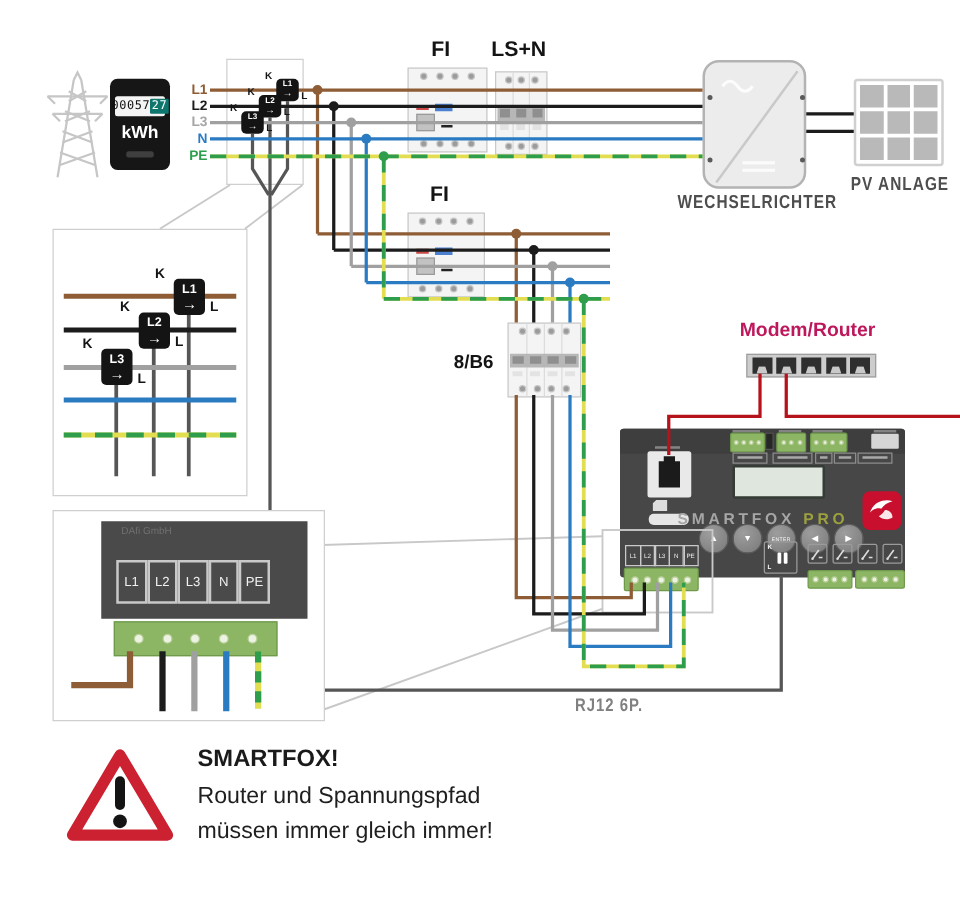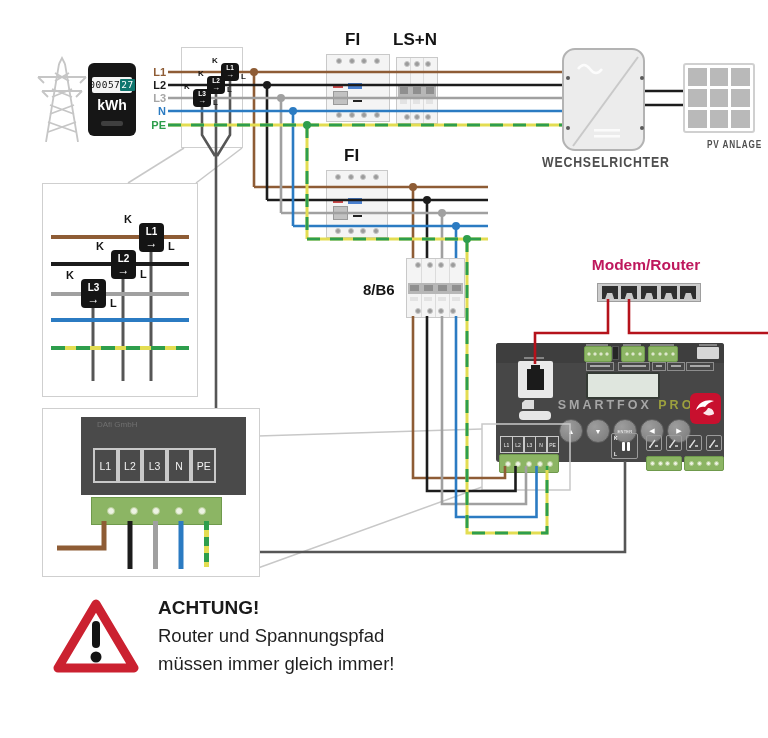--- a/index.html
+++ b/index.html
@@ -121,21 +121,21 @@
   <i style="background:#b9b9b9"></i>
     <i style="background:#b9b9b9"></i>
     <i style="background:#b9b9b9"></i>
   <i style="background:#b9b9b9"></i>
     <i style="background:#b9b9b9"></i>
     <i style="background:#b9b9b9"></i>
   <i style="background:#b9b9b9"></i>
     <i style="background:#b9b9b9"></i>
     <i style="background:#b9b9b9"></i>
 </div>
-<div class="a z10" style="left:672px;top:139px;width:96px;text-align:right;font-size:10px;color:#4e4e4e"><span class="cond">PV ANLAGE</span></div>
+<div class="a z10" style="left:672px;top:139px;width:96px;text-align:right;font-size:15px;color:#4e4e4e"><span class="cond">PV ANLAGE</span></div>
 
 <div class="a z10 btitle" style="left:344px;top:147px">FI</div>
 <div class="breaker z10" style="left:326px;top:170px;width:60px;height:66px">
   <div class="dotrow">
       <i class="dot"></i>
       <i class="dot"></i>
       <i class="dot"></i>
       <i class="dot"></i>
     </div>
   <div class="a" style="left:6px;top:28px;width:10px;height:4px;background:#cc4a4a"></div>
@@ -245,21 +245,21 @@
   <div class="a" style="left:22px;top:18px;width:35px;height:37px;background:#e9e9e9;border-radius:2px">
     <div class="a" style="left:9px;top:8px;width:17px;height:21px;background:#1b1b1b"></div>
     <div class="a" style="left:13px;top:4px;width:9px;height:6px;background:#1b1b1b"></div>
   </div>
 
   <div class="a" style="left:26px;top:57px;width:12px;height:9px;background:#ddd;clip-path:polygon(25% 0,100% 0,100% 100%,0 100%,0 30%)"></div>
   <div class="a" style="left:23px;top:68px;width:32px;height:9px;background:#e6e6e6;border-radius:4px"></div>
 
   <div class="a" style="left:90px;top:29px;width:74px;height:27px;background:#dfe6de;border:2px solid #353b35;border-radius:2px"></div>
 
-  <div class="a" style="left:46px;top:56px;width:168px;text-align:center;font-size:12.5px;font-weight:800;letter-spacing:3px;line-height:1">
+  <div class="a" style="left:46px;top:66px;width:168px;font-size:12.5px;font-weight:800;letter-spacing:3px;line-height:1">
     <span style="color:#a6a6a6">SMARTFOX</span>
     <span style="color:#9ca03e">PRO</span>
   </div>
 
   <div class="a" style="left:194px;top:50px;width:31px;height:31px;background:#c8102e;border-radius:6px">
     <svg width="31" height="31" viewBox="0 0 31 31">
       <path d="M6,17 C9,8 18,6 24,8 C20,9 17,11 15,14 C12,13 9,14 6,17 Z" fill="#fff"></path>
       <path d="M18,15 C21,15 24,17 24,21 C21,23 16,23 13,20 C15,19 17,17 18,15 Z" fill="#fff" opacity=".9"></path>
     </svg>
   </div>
@@ -342,20 +342,21 @@
     </div>
   <div class="gterm" style="left:188px;top:113px;width:38px;height:13px">
       <i class="gpin" style="width:5px;height:5px"></i>
       <i class="gpin" style="width:5px;height:5px"></i>
       <i class="gpin" style="width:5px;height:5px"></i>
       <i class="gpin" style="width:5px;height:5px"></i>
     </div>
 </div>
 
 <div class="a z10" style="left:397px;top:556px;width:180px;text-align:center;font-size:14.5px;color:#808080;line-height:1.25">
+  <div><span class="cond">RJ12 6P.</span></div>
 </div>
 
 <div class="detailbox z10" style="left:42px;top:183px;width:154px;height:212px">
   <svg class="a" style="left:0;top:0" width="154" height="212" viewBox="0 0 154 212">
     <path d="M108,60 V197" stroke="#565656" stroke-width="3" fill="none"></path>
     <path d="M80,90 V197" stroke="#565656" stroke-width="3" fill="none"></path>
     <path d="M50,120 V197" stroke="#565656" stroke-width="3" fill="none"></path>
     <line x1="8" y1="53" x2="146" y2="53" stroke="#8e5c35" stroke-width="4"></line>
     <line x1="8" y1="80" x2="146" y2="80" stroke="#1c1c1c" stroke-width="4"></line>
     <line x1="8" y1="110" x2="146" y2="110" stroke="#a0a0a0" stroke-width="4"></line>
@@ -417,21 +418,21 @@
     <path d="M163.5,112 V158" stroke="#e3dd52" stroke-width="5" fill="none"></path>
     <path d="M163.5,112 V158" stroke="#2e9e4c" stroke-width="5" fill="none" stroke-dasharray="9 7"></path>
   </svg>
 </div>
 
 <svg class="a z10" style="left:52px;top:596px" width="88" height="80" viewBox="0 0 88 80">
   <path d="M44,8 L82,72 L6,72 Z" fill="#fff" stroke="#cb2130" stroke-width="9" stroke-linejoin="round"></path>
   <rect x="40" y="25" width="8" height="27" rx="4" fill="#141414"></rect>
   <circle cx="44" cy="61" r="5.5" fill="#141414"></circle>
 </svg>
-<div class="a z10" style="left:158px;top:597px;font-size:19px;font-weight:800;color:#1a1a1a">ACHTUNG!</div>
+<div class="a z10" style="left:158px;top:597px;font-size:19px;font-weight:800;color:#1a1a1a">SMARTFOX!</div>
 <div class="a z10" style="left:158px;top:625px;font-size:18.5px;font-weight:500;color:#1f1f1f">Router und Spannungspfad</div>
 <div class="a z10" style="left:158px;top:653px;font-size:18.5px;font-weight:500;color:#1f1f1f">müssen immer gleich immer!</div>
 
 <svg class="a z20" style="left:0;top:0;pointer-events:none" width="768" height="738" viewBox="0 0 768 738">
 
   <g stroke="#c8c8c8" stroke-width="1.5">
     <line x1="184" y1="148" x2="128" y2="183"></line>
     <line x1="242" y1="148" x2="196" y2="183"></line>
     <line x1="258" y1="436" x2="482" y2="429"></line>
     <line x1="258" y1="568" x2="482" y2="487"></line>

